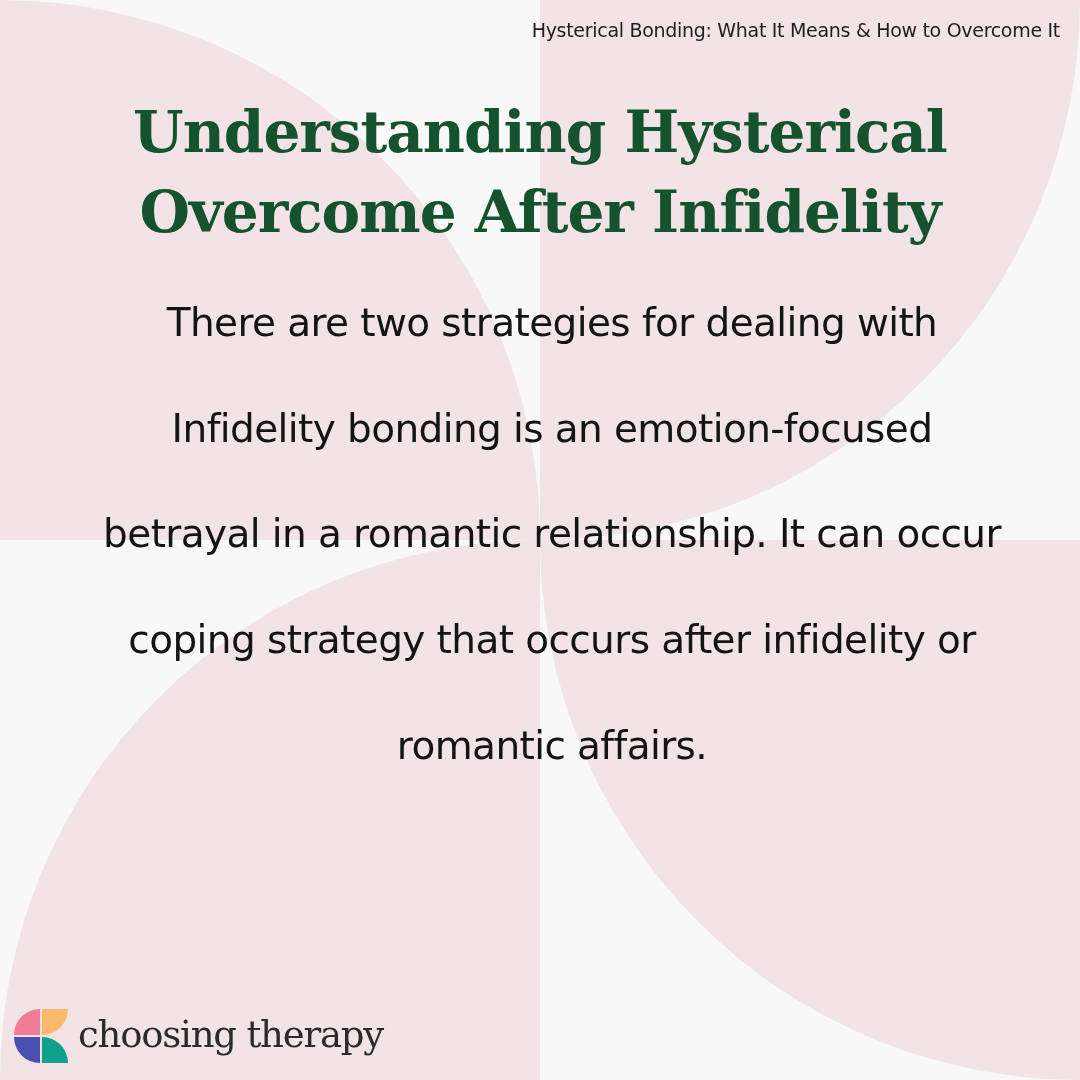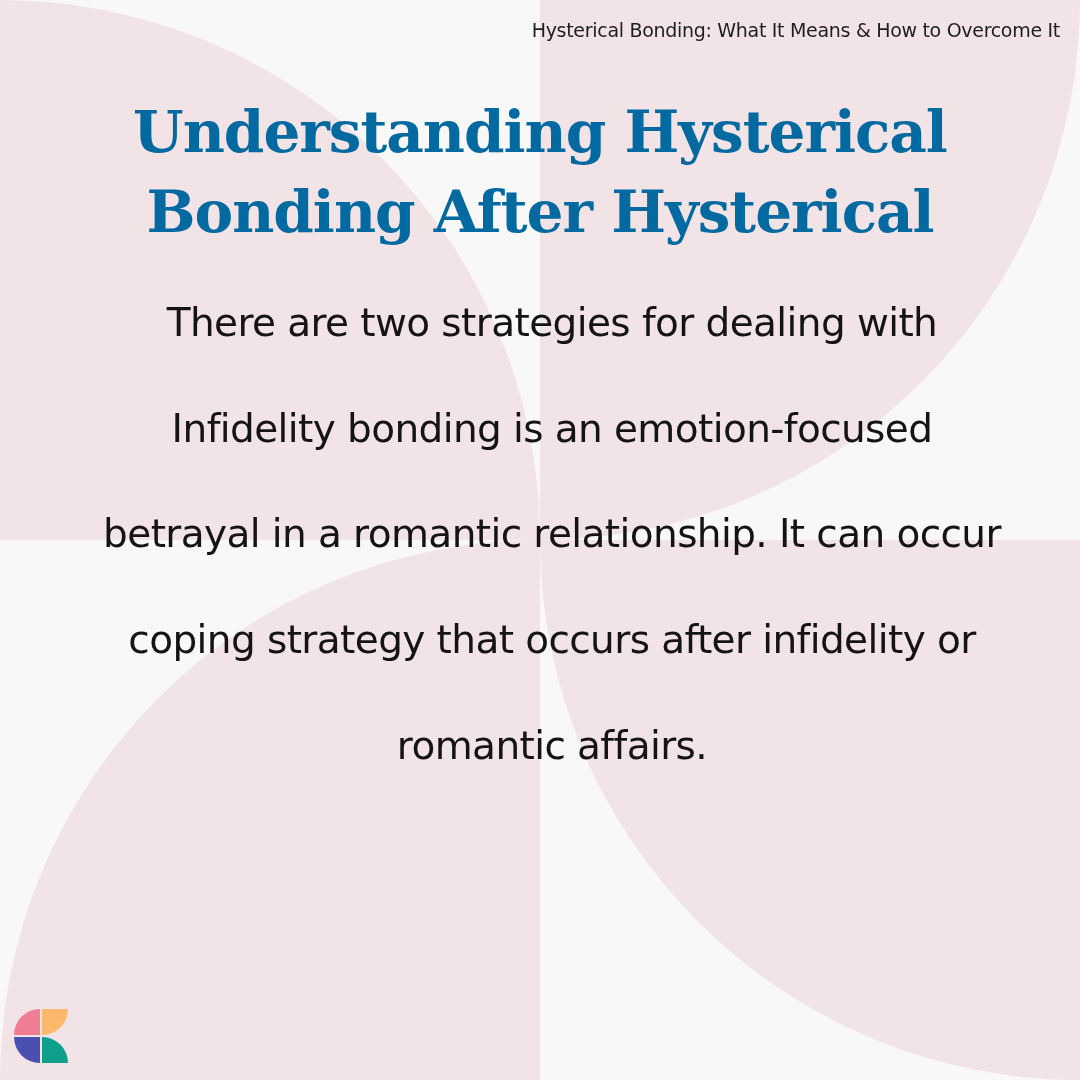--- a/index.html
+++ b/index.html
@@ -41,21 +41,21 @@
       position: absolute;
       left: 0;
       top: 92px;
       width: 1080px;
       text-align: center;
       font-family: "DejaVu Serif", serif;
       font-weight: bold;
       font-size: 58px;
       line-height: 80px;
       letter-spacing: -1px;
-      color: #0369a1;
+      color: #14532d;
       margin: 0;
     }
     .body-text {
       position: absolute;
       left: 0;
       top: 258px;
       width: 1080px;
       text-align: center;
       font-family: "DejaVu Sans", sans-serif;
       font-size: 39px;
@@ -106,21 +106,21 @@
 
   <path d="M1080,540 L1080,1080 A540,540 0 0 1 540,540 Z" fill="#f2e3e6"></path>
 </svg>
 
 <div class="content">
 
   <div class="topic">Hysterical Bonding: What It Means &amp; How to Overcome It</div>
 
   <h1 class="title">
     <span style="display:block">Understanding Hysterical</span>
-    <span style="display:block">Bonding After Hysterical</span>
+    <span style="display:block">Overcome After Infidelity</span>
   </h1>
 
   <p class="body-text">
     <span class="line">There are two strategies for dealing with</span>
     <span class="line">Infidelity bonding is an emotion-focused</span>
     <span class="line">betrayal in a romantic relationship. It can occur</span>
     <span class="line">coping strategy that occurs after infidelity or</span>
     <span class="line">romantic affairs.</span>
   </p>
 
@@ -128,15 +128,16 @@
     <svg class="logo-mark" viewBox="0 0 54 54" xmlns="http://www.w3.org/2000/svg">
 
       <path d="M0,26 A26,26 0 0 1 26,0 L26,26 Z" fill="#f17d95"></path>
 
       <path d="M28,0 L54,0 A26,26 0 0 1 28,26 Z" fill="#fdb96b"></path>
 
       <path d="M0,28 L26,28 L26,54 A26,26 0 0 1 0,28 Z" fill="#4b4fb1"></path>
 
       <path d="M28,28 A26,26 0 0 1 54,54 L28,54 Z" fill="#0ea08a"></path>
     </svg>
+    <span class="logo-text">choosing therapy</span>
   </div>
 
 </div>
 
 </body></html>

